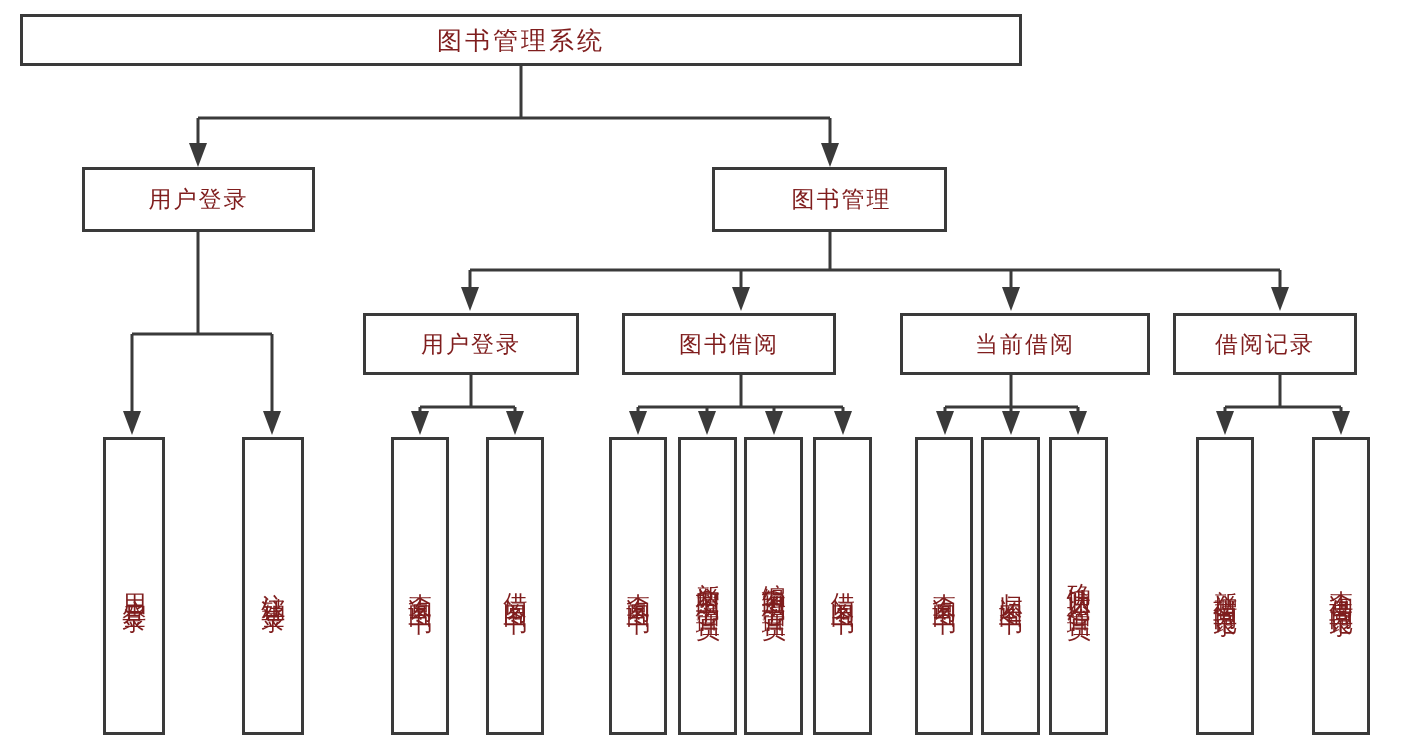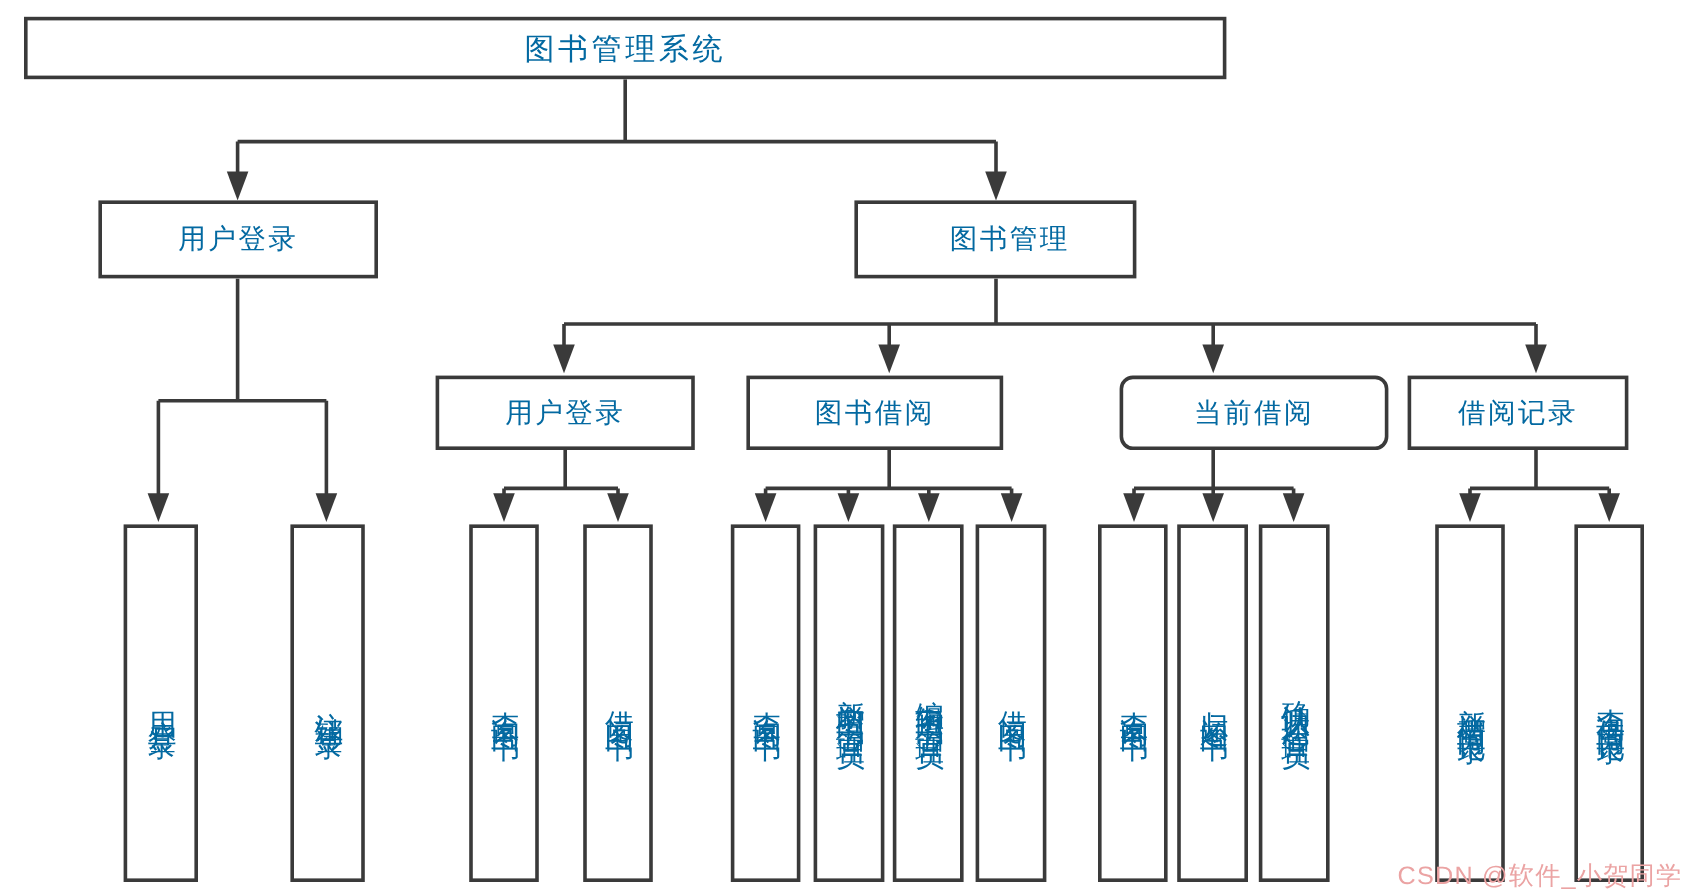--- a/index.html
+++ b/index.html
@@ -17,21 +17,21 @@
     width: 1405px; height: 747px;
   }
   .node {
     position: absolute;
     box-sizing: border-box;
     border: 3px solid #3a3a3a;
     background: #ffffff;
     display: flex;
     align-items: center;
     justify-content: center;
-    color: #0369a1;
+    color: #7f1d1d;
   }
   .h-label {
     font-size: 23px;
     letter-spacing: 2px;
     white-space: nowrap;
   }
   .root-box .h-label { font-size: 25px; letter-spacing: 3px; }
   .v-node .v-label {
     writing-mode: vertical-rl;
     text-orientation: mixed;
@@ -100,21 +100,21 @@
   <div class="node" style="left:712px; top:167px; width:235px; height:65px;padding-left:24px;">
     <span class="h-label">图书管理</span>
   </div>
 
   <div class="node" style="left:363px; top:313px; width:216px; height:62px;">
     <span class="h-label">用户登录</span>
   </div>
   <div class="node" style="left:622px; top:313px; width:214px; height:62px;">
     <span class="h-label">图书借阅</span>
   </div>
-  <div class="node" style="left:933px; top:313px; width:224px; height:62px;border-radius:11px;">
+  <div class="node" style="left:900px; top:313px; width:250px; height:62px;">
     <span class="h-label">当前借阅</span>
   </div>
   <div class="node" style="left:1173px; top:313px; width:184px; height:62px;">
     <span class="h-label">借阅记录</span>
   </div>
 
   <div class="node v-node" style="left:103px; top:437px; width:62px; height:298px;">
     <span class="v-label">用户登录</span>
   </div>
   <div class="node v-node" style="left:242px; top:437px; width:62px; height:298px;">
@@ -151,15 +151,14 @@
     <span class="v-label">确认归还（管理员）</span>
   </div>
 
   <div class="node v-node long" style="left:1196px; top:437px; width:58px; height:298px;">
     <span class="v-label">新增借阅记录</span>
   </div>
   <div class="node v-node long" style="left:1312px; top:437px; width:58px; height:298px;">
     <span class="v-label">查询借阅记录</span>
   </div>
 
-  <div class="watermark">CSDN @软件_小贺同学</div>
 
 </div>
 
 </body></html>

